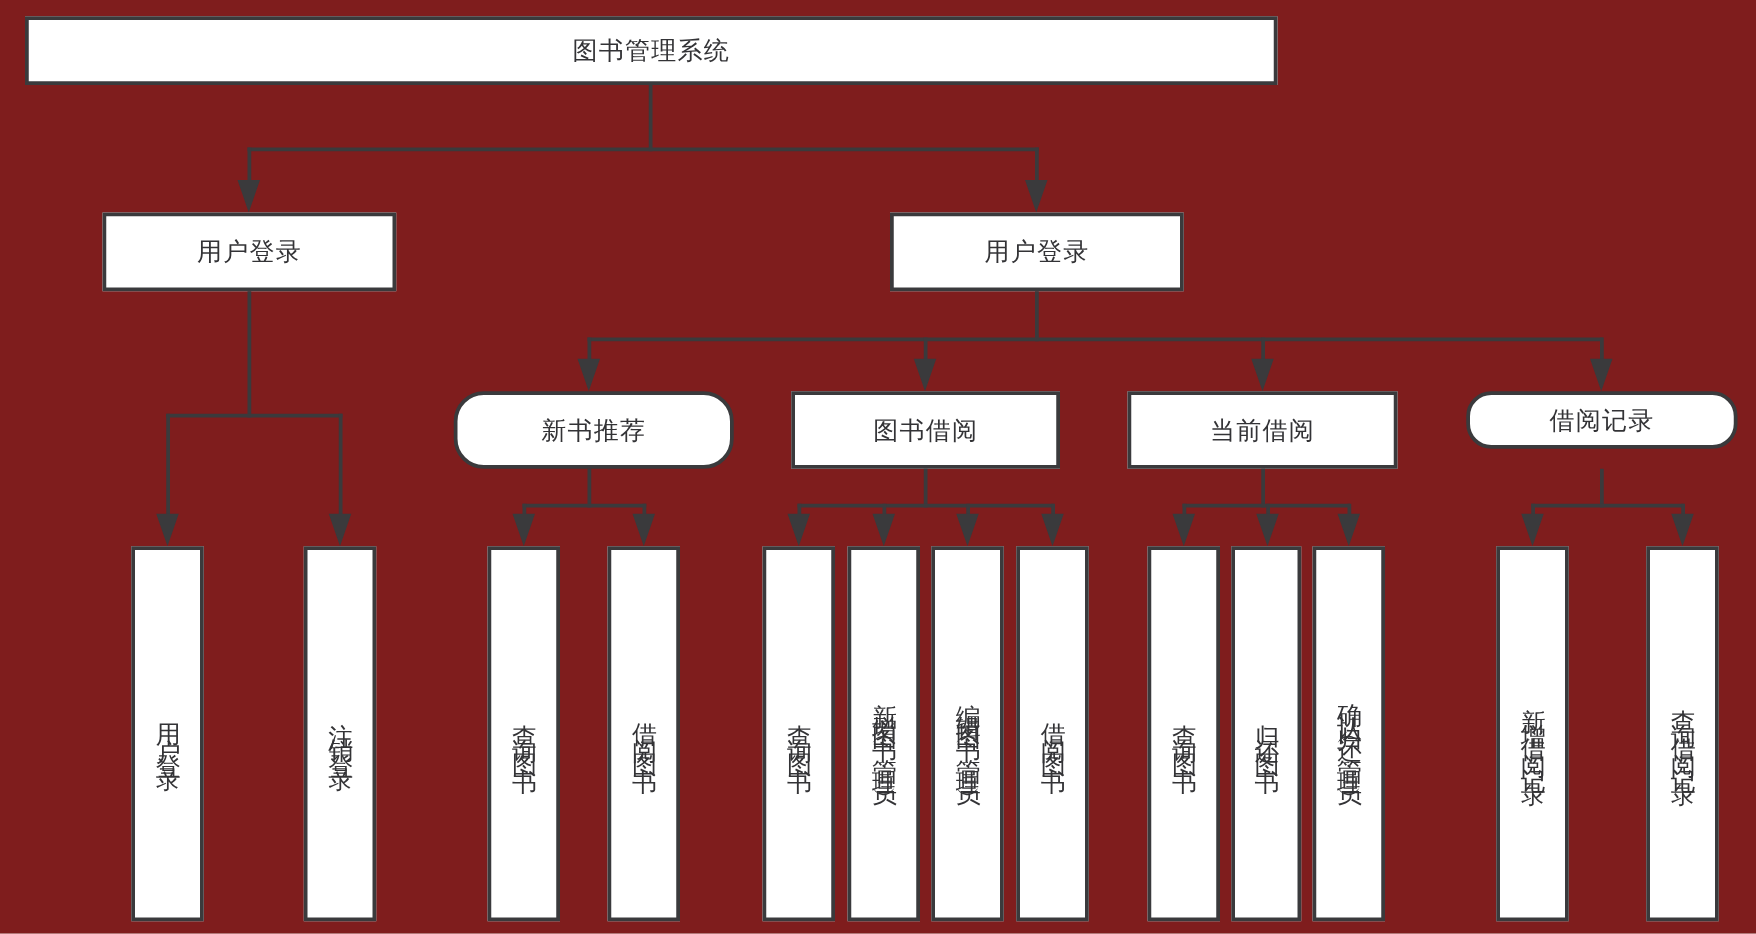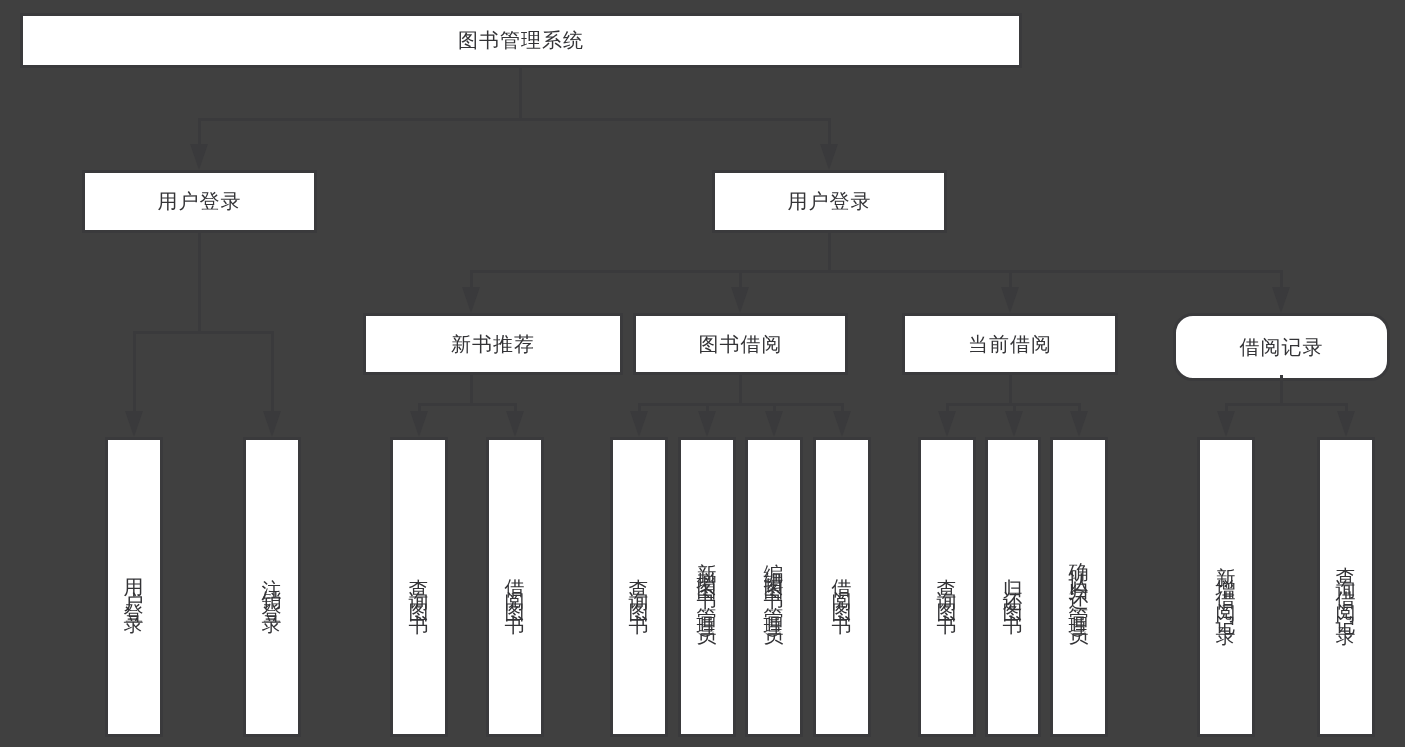--- a/index.html
+++ b/index.html
@@ -1,17 +1,17 @@
 <!DOCTYPE html>
 <html><head>
 <meta charset="utf-8">
 <style>
   html,body{margin:0;padding:0;background:#fff;}
   #stage{
-    position:relative;width:1405px;height:747px;background:#404040;overflow:hidden;
+    position:relative;width:1405px;height:747px;background:#7f1d1d;overflow:hidden;
     font-family:"Liberation Sans",sans-serif;color:#333336;
   }
   .box{
     position:absolute;box-sizing:border-box;background:#fff;
     border:3px solid #3a3a3c;display:flex;align-items:center;justify-content:center;
     font-size:20px;letter-spacing:1px;color:#333336;
   }
   .vbox{
     position:absolute;box-sizing:border-box;background:#fff;
     border:3px solid #3a3a3c;display:flex;align-items:center;justify-content:center;
@@ -63,30 +63,30 @@
   <div class="hline" style="left:470px;top:270px;width:812px;"></div>
   <div class="vline" style="left:471px;top:270px;height:19px;"></div>
   <div class="arrow" style="left:471px;top:287px;"></div>
   <div class="vline" style="left:740px;top:270px;height:19px;"></div>
   <div class="arrow" style="left:740px;top:287px;"></div>
   <div class="vline" style="left:1010px;top:270px;height:19px;"></div>
   <div class="arrow" style="left:1010px;top:287px;"></div>
   <div class="vline" style="left:1281px;top:270px;height:19px;"></div>
   <div class="arrow" style="left:1281px;top:287px;"></div>
 
-  <div class="box" style="left:363px;top:313px;width:260px;height:62px;">
+  <div class="box" style="left:363px;top:313px;width:224px;height:62px;border-radius:24px;">
     <span>新书推荐</span>
   </div>
   <div class="box" style="left:633px;top:313px;width:215px;height:62px;">
     <span>图书借阅</span>
   </div>
   <div class="box" style="left:902px;top:313px;width:216px;height:62px;">
     <span>当前借阅</span>
   </div>
-  <div class="box" style="left:1173px;top:313px;width:217px;height:68px;border-radius:20px;">
+  <div class="box" style="left:1173px;top:313px;width:217px;height:46px;border-radius:20px;">
     <span>借阅记录</span>
   </div>
 
   <div class="vline" style="left:199px;top:233px;height:101px;"></div>
   <div class="hline" style="left:133px;top:331px;width:141px;"></div>
   <div class="vline" style="left:134px;top:331px;height:82px;"></div>
   <div class="arrow" style="left:134px;top:411px;"></div>
   <div class="vline" style="left:272px;top:331px;height:82px;"></div>
   <div class="arrow" style="left:272px;top:411px;"></div>
   <div class="vbox" style="left:105px;">

